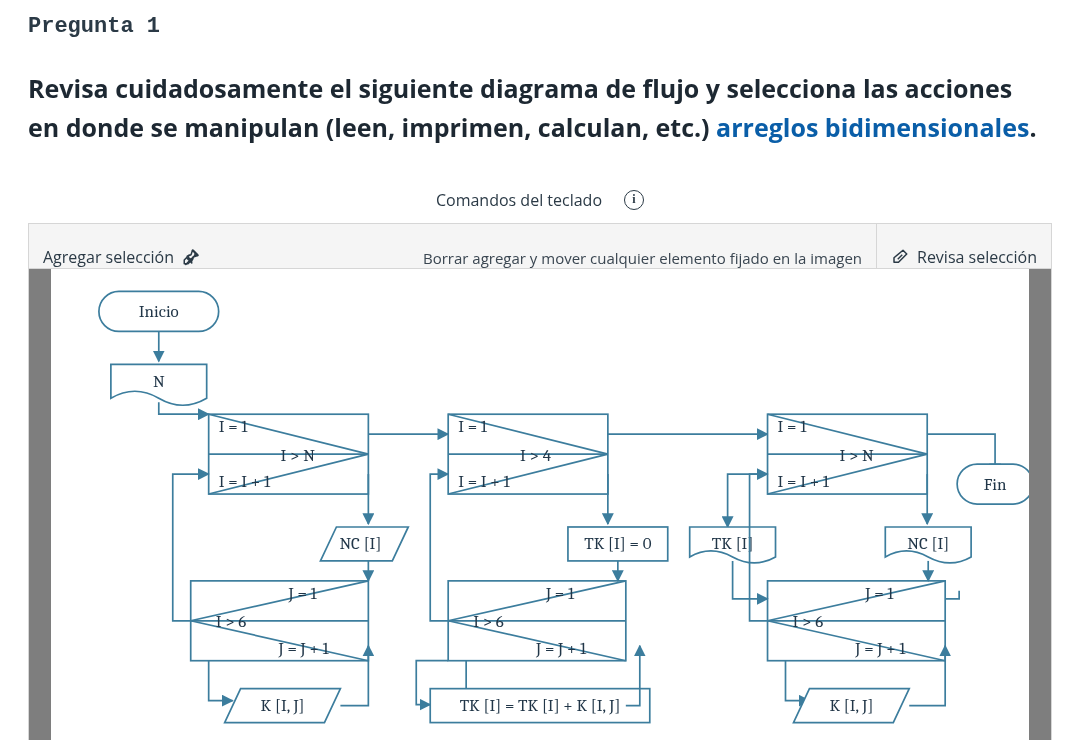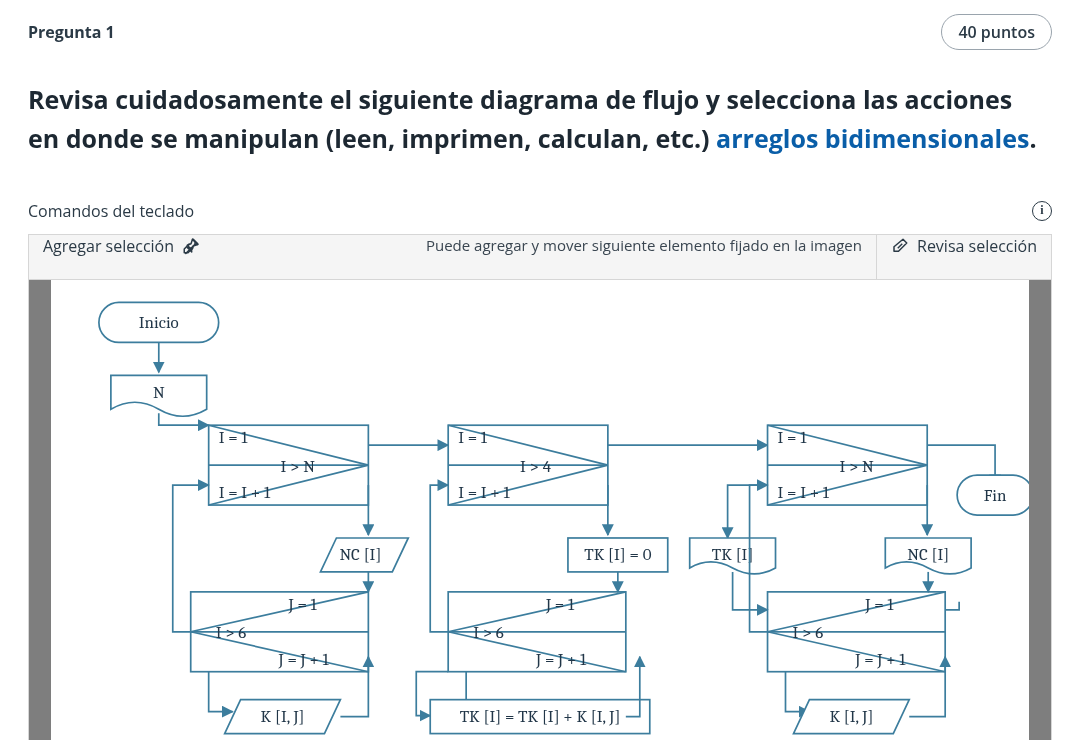--- a/index.html
+++ b/index.html
@@ -15,37 +15,37 @@
     --svg-fill:#ffffff;
     --svg-text:#213648;
   }
   html,body{margin:0;padding:0;background:#fff;color:var(--ink);
     font-family:"Segoe UI","Open Sans","Helvetica Neue",Arial,sans-serif;
     font-size:16px;}
   .page{position:relative;width:1080px;height:740px;box-sizing:border-box;
     padding:0 28px;}
   .hdr{display:flex;align-items:center;justify-content:space-between;
     padding-top:14px;}
-  .qtitle{font-size:16px;font-weight:700;color:#2b3a46;}
+  .qtitle{font-size:22px;font-weight:700;color:#2b3a46;font-family:Liberation Mono, monospace;}
   .points{border:1px solid #9aa4ad;color:#2b3a46;border-radius:22px;
     padding:6px 16px;font-size:16px;font-weight:600;}
   .prompt{margin-top:30px;font-size:25px;font-weight:700;line-height:1.55;
     color:#1d2832;max-width:1020px;}
   .prompt a{color:var(--accent2);text-decoration:none;cursor:pointer;}
   .kbrow{text-align:right;margin-top:42px;display:flex;
-    justify-content:space-between;align-items:center;gap:22px;}
+    justify-content:center;align-items:center;gap:22px;}
   .kbrow .lbl{color:#2b3a46;font-size:16px;}
   .kbrow .info-icon{width:18px;height:18px;border:1.5px solid #2b3a46;
     border-radius:50%;display:inline-flex;align-items:center;
     justify-content:center;font-size:12px;font-weight:700;color:#2b3a46;
     font-family:Georgia,serif;}
   .toolbar{margin-top:12px;border:1px solid var(--border);
     background:var(--band);display:flex;align-items:stretch;height:44px;
     font-size:16px;color:#2b3a46;}
-  .toolbar .seg{display:flex;align-items:flex-start;padding:0 14px;gap:10px;}
+  .toolbar .seg{display:flex;align-items:flex-end;padding:0 14px;gap:10px;}
   .toolbar .sep{width:1px;background:var(--border);}
   .toolbar .grow{flex:1;justify-content:flex-end;color:#3a4651;font-size:15px;}
   .toolbar button{background:transparent;border:none;font:inherit;
     color:inherit;cursor:pointer;display:flex;align-items:center;gap:8px;
     padding:0;}
   .pin-icon, .eraser-icon{width:18px;height:18px;display:inline-block;}
   .pin-icon svg, .eraser-icon svg{width:100%;height:100%;display:block;}
 
   .canvas-wrap{border:1px solid var(--border);border-top:none;
     background:#7e7e7e;padding:0 22px 0 22px;height:500px;overflow:hidden;}
@@ -53,21 +53,20 @@
   svg.flow{display:block;width:100%;height:500px;}
   svg.flow text{font-family:"Cambria","Georgia",serif;fill:var(--svg-text);
     font-size:17px;}
 </style>
 </head>
 <body>
 <div class="page">
 
   <div class="hdr">
     <div class="qtitle">Pregunta 1</div>
-    <div class="points">40 puntos</div>
   </div>
 
   <div class="prompt">
     <span>Revisa cuidadosamente el siguiente diagrama de flujo y selecciona las acciones en donde se manipulan (leen, imprimen, calculan, etc.) </span><a href="#">arreglos bidimensionales</a><span>.</span>
   </div>
 
   <div class="kbrow">
     <span class="lbl">Comandos del teclado</span>
     <span class="info-icon">i</span>
   </div>
@@ -80,21 +79,21 @@
           <svg viewBox="0 0 24 24" fill="none" stroke="#2b3a46" stroke-width="2" stroke-linecap="round" stroke-linejoin="round">
             <path d="M15 3l6 6-4 1-5 5 1 5-3-3-5 5 5-5-3-3 5 1 5-5 1-4z" transform="rotate(0 12 12)"></path>
             <path d="M14 3l7 7"></path>
             <path d="M9.5 9.5L3 16l0 5 5 0 6.5-6.5"></path>
             <path d="M14 3l-2 6-5 2 6 6 2-5 6-2z"></path>
           </svg>
         </span>
       </button>
     </div>
     <div class="seg grow">
-      <span>Puede agregar y mover siguiente elemento fijado en la imagen</span>
+      <span>Borrar agregar y mover cualquier elemento fijado en la imagen</span>
     </div>
     <div class="sep"></div>
     <div class="seg">
       <button>
         <span class="eraser-icon">
           <svg viewBox="0 0 24 24" fill="none" stroke="#2b3a46" stroke-width="2" stroke-linejoin="round">
             <path d="M16 3l5 5-11 11H4v-6z"></path>
             <path d="M9 15l6-6"></path>
           </svg>
         </span>

